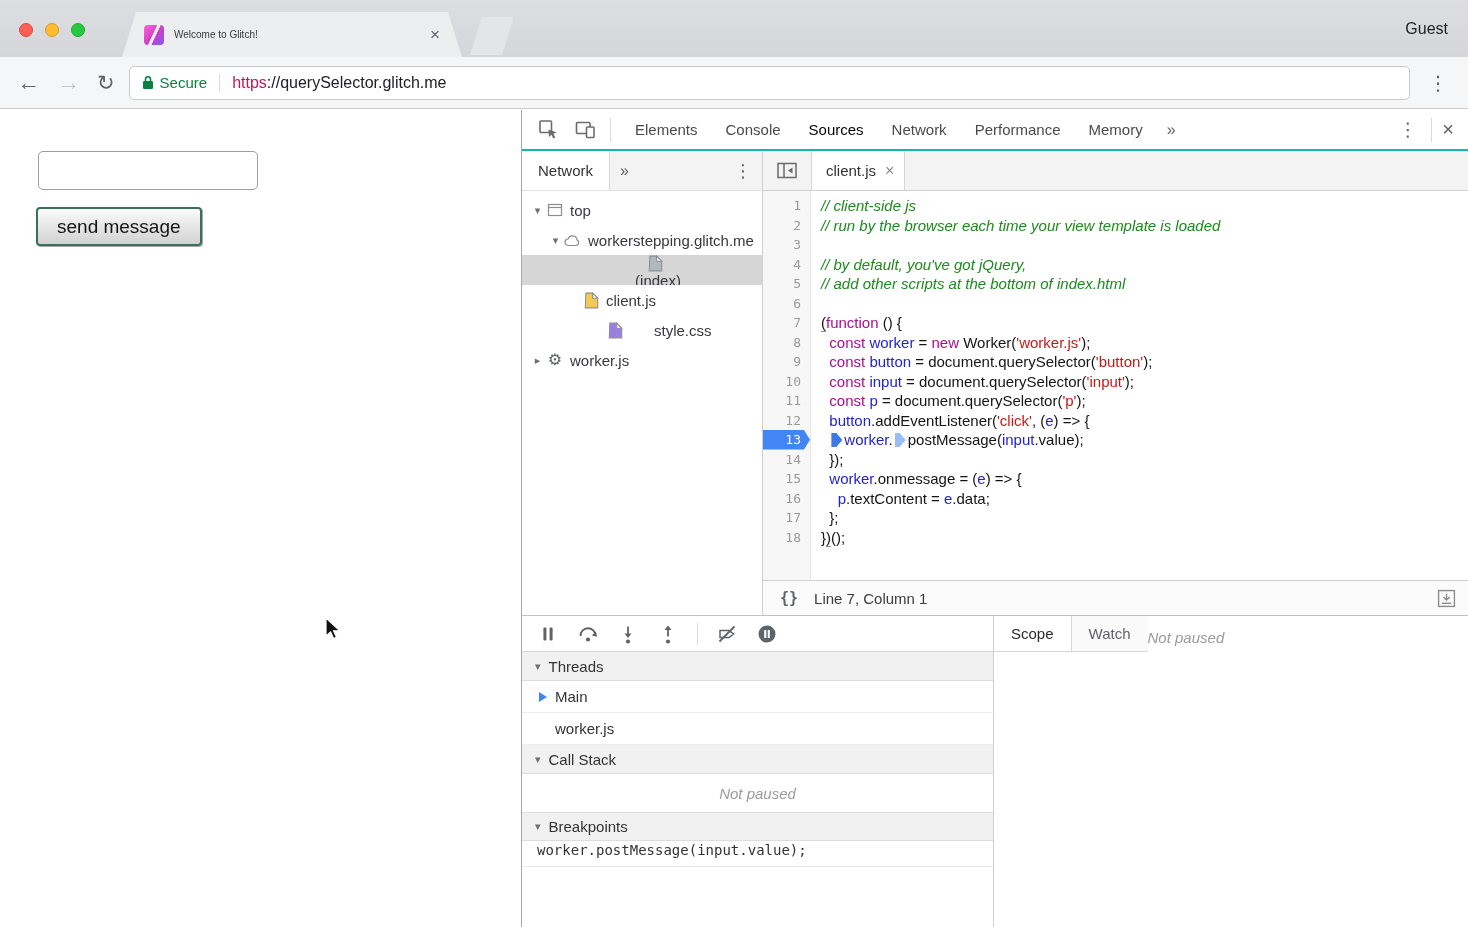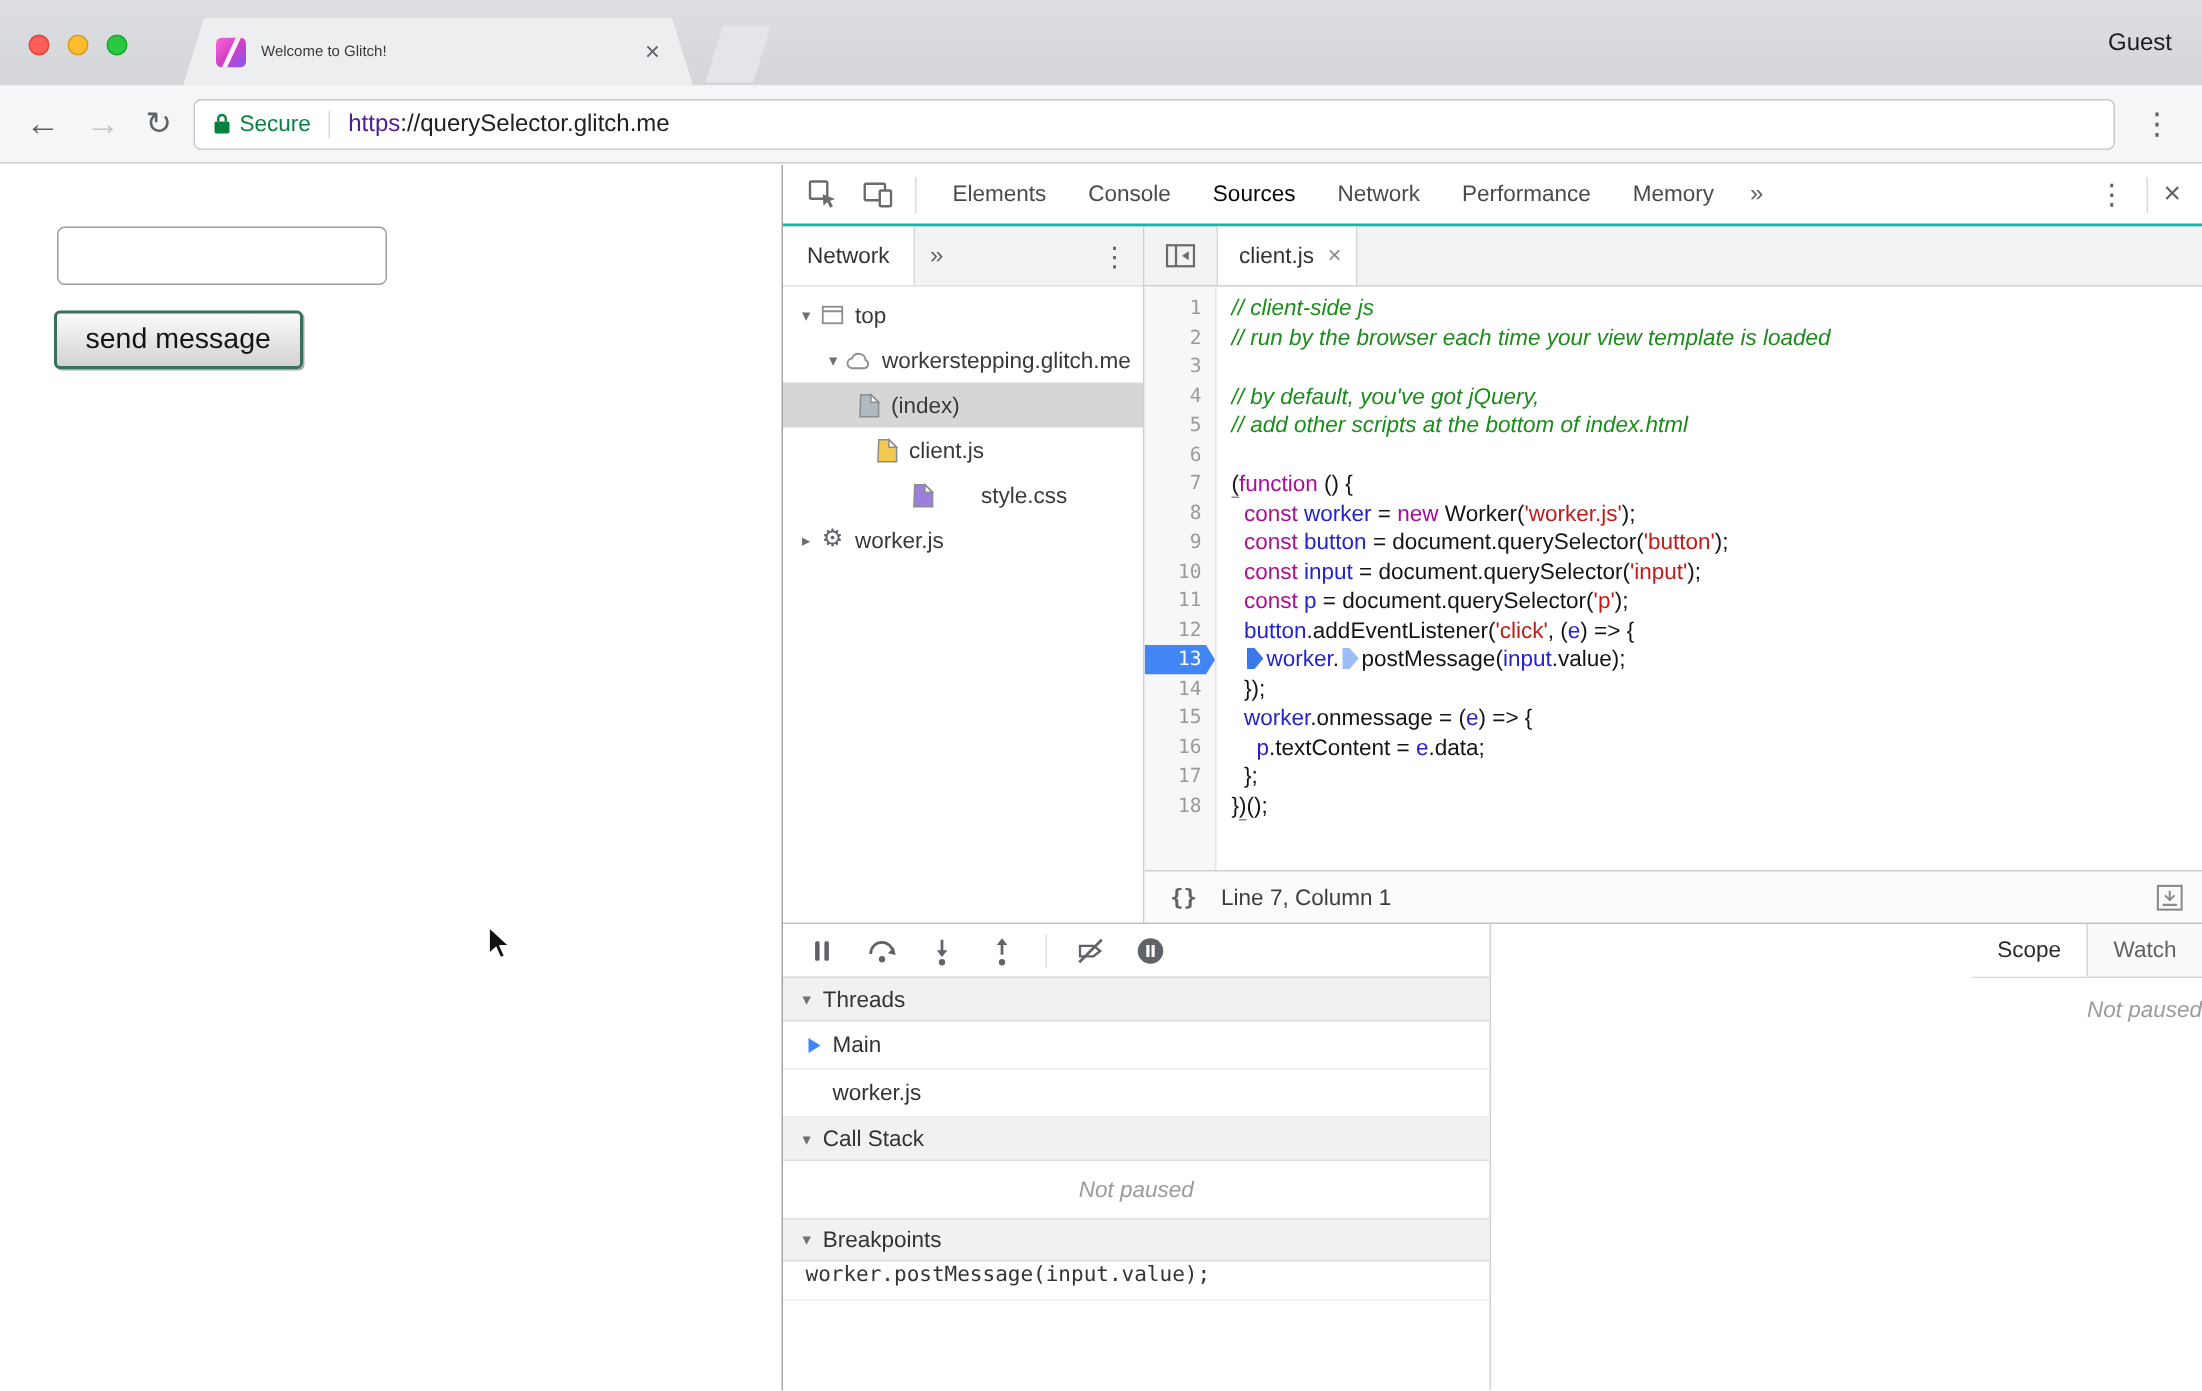--- a/index.html
+++ b/index.html
@@ -28,21 +28,21 @@
 
   .navbar { position:absolute; top:57px; left:0; right:0; height:52px; background:#f5f6f7; border-bottom:1px solid #c9cbce; display:flex; align-items:center; }
   .nav-ico { font-size:23px; color:#5f6368; margin-left:17px; line-height:1; }
   .nav-ico.disabled { color:#c3c6c9; }
   .nav-ico.reload { font-size:21px; }
   .omnibox { flex:1; height:34px; margin:0 10px 0 14px; background:#fff; border:1px solid #c7cace; border-radius:5px; display:flex; align-items:center; padding:0 12px; overflow:hidden; }
   .lock { flex:0 0 auto; }
   .secure-label { color:#0b8043; font-size:15px; margin-left:6px; }
   .ob-divider { width:1px; height:18px; background:#d8dade; margin:0 12px; }
   .url { font-size:16px; color:#202124; white-space:nowrap; }
-  .url .scheme { color:#4c1d95; }
+  .url .scheme { color:#be185d; }
   .menu-dots { font-size:20px; color:#5f6368; margin:0 20px 0 8px; }
 
   
   .page { position:absolute; top:110px; left:0; width:521px; bottom:0; background:#fff; }
   .msg-input { position:absolute; left:38px; top:41px; width:220px; height:39px; border:1px solid #9e9e9e; border-radius:5px; background:#fff; font-size:16px; padding:0 8px; }
   .send-btn { position:absolute; left:36px; top:97px; height:39px; padding:0 19px; font-family:"Liberation Sans",sans-serif; font-size:19px; color:#141414;
               background:linear-gradient(#fbfbfb,#d2d2d2); border:2px solid #38705f; border-radius:4px; box-shadow:1px 1px 0 rgba(0,0,0,.35); }
   .mouse-cursor { position:absolute; left:324px; top:617px; }
 
   
@@ -112,21 +112,21 @@
   .sh-arrow { font-size:11px; color:#6e6e6e; margin-right:8px; }
   .thread-row { height:32px; border-bottom:1px solid #ececec; display:flex; align-items:center; font-size:15px; color:#333; padding-left:17px; }
   .thread-arrow { width:0; height:0; border-top:5px solid transparent; border-bottom:5px solid transparent; border-left:8px solid #4285f4; margin-right:8px; }
   .thread-row.inactive { padding-left:33px; }
   .cs-empty { height:38px; display:flex; align-items:center; justify-content:center; font-size:15px; font-style:italic; color:#9b9b9b; }
   .bp-row { height:30px; display:flex; align-items:center; padding-left:18px; font-size:15px; color:#333; margin-top:4px; }
   .bp-check { width:16px; height:16px; background:#1a73e8; border-radius:3px; margin-right:9px; position:relative; flex:0 0 auto; }
   .bp-check::after { content:''; position:absolute; left:5px; top:2px; width:4px; height:8px; border:solid #fff; border-width:0 2px 2px 0; transform:rotate(40deg); }
   .bp-snippet { padding:1px 0 8px 15px; font-family:"DejaVu Sans Mono",monospace; font-size:14px; color:#333; border-bottom:1px solid #ececec; }
 
-  .scopes { flex:1; display:flex; flex-direction:column; overflow:hidden;align-items:flex-end; }
+  .scopes { flex:1; display:flex; flex-direction:row; overflow:hidden; }
   .scope-tabs { height:36px; background:#fafafa; border-bottom:1px solid #d6d6d6; display:flex; align-items:stretch; flex:0 0 auto; }
   .scope-tab { padding:0 17px; display:flex; align-items:center; font-size:15px; color:#5f6368; }
   .scope-tab.active { background:#fff; color:#2b2b2b; border-right:1px solid #d6d6d6; }
   .scope-empty { padding-top:13px; text-align:center; font-size:15px; font-style:italic; color:#9b9b9b; }
 </style>
 </head>
 <body>
 
 <div class="tabstrip">
   <div class="traffic">
@@ -215,21 +215,21 @@
           </div>
           <div class="tree-row" style="padding-left: 26px;">
             <span class="tw-arrow">▾</span>
             <span class="tw-icon">
               <svg width="18" height="13" viewBox="0 0 18 13">
                 <path d="M4.5 11.5 a3.3 3.3 0 0 1 -0.4 -6.6 4.6 4.6 0 0 1 8.9 1 3 3 0 0 1 -0.5 5.6 z" fill="#fff" stroke="#8d8d8d" stroke-width="1.2"></path>
               </svg>
             </span>
             <span>workerstepping.glitch.me</span>
           </div>
-          <div class="tree-row selected" style="padding-left: 32px;">
+          <div class="tree-row selected" style="padding-left: 32px; flex-direction: column;">
             <span class="tw-arrow"></span>
             <span class="tw-icon">
               <svg width="15" height="17" viewBox="0 0 13 15">
                 <path d="M1.5 1 h6 l4.5 4.5 v8.5 h-11 z" fill="#aeb9c1" stroke="#8d8d8d" stroke-width="0.9"></path>
                 <path d="M7.5 1 l4.5 4.5 h-4.5 z" fill="#ffffff" stroke="#8d8d8d" stroke-width="0.9"></path>
               </svg>
             </span>
             <span>(index)</span>
           </div>
           <div class="tree-row" style="padding-left: 44px;">

